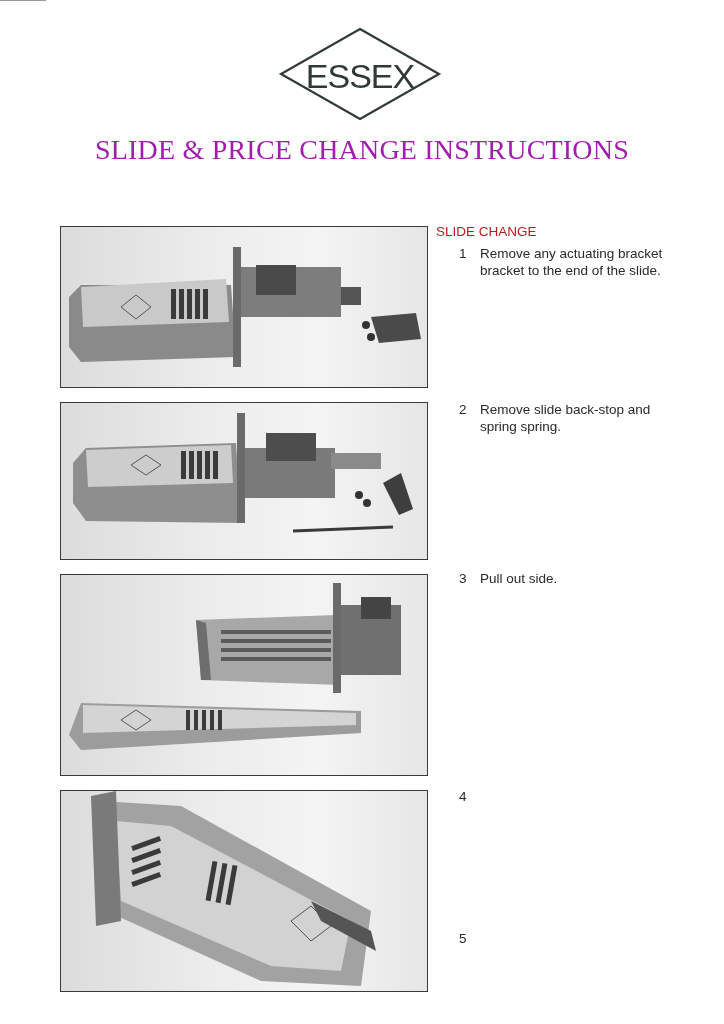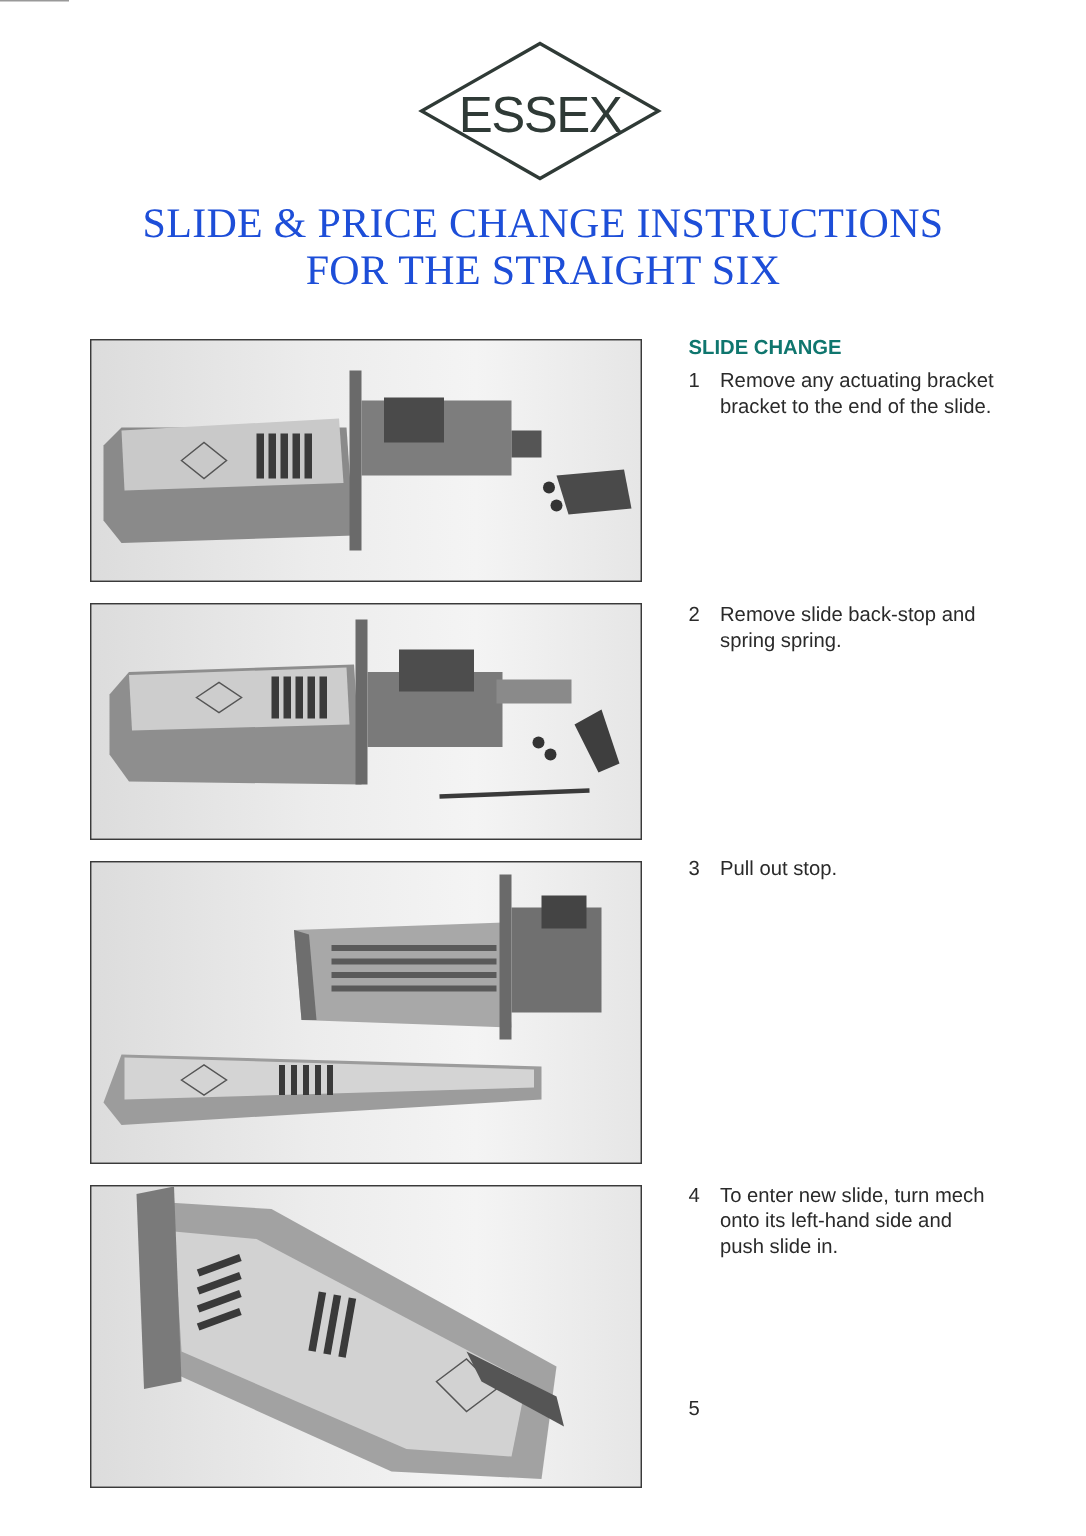--- a/index.html
+++ b/index.html
@@ -3,56 +3,55 @@
 <meta charset="utf-8">
 <style>
   html, body { margin: 0; padding: 0; }
   body {
     width: 724px; height: 1024px; background: #ffffff; position: relative; overflow: hidden;
     font-family: "Liberation Sans", sans-serif; color: #2a2a2a;
   }
   .logo { position: absolute; left: 278px; top: 26px; width: 164px; height: 96px; }
   .title {
     position: absolute; left: 0; top: 134px; width: 724px; text-align: center;
-    font-family: "Liberation Serif", serif; font-size: 28px; line-height: 31px; color: #1d4ed8;
+    font-family: "Liberation Serif", serif; font-size: 28px; line-height: 31px; color: #a21caf;
     letter-spacing: 0.2px;
   }
   .title div { white-space: nowrap; }
   .photo {
     position: absolute; left: 60px; width: 366px; border: 1px solid #3a3a3a; overflow: hidden;
     background: linear-gradient(90deg, #dcdcdc 0%, #ececec 40%, #f4f4f4 70%, #e6e6e6 100%);
   }
   .photo svg { width: 100%; height: 100%; display: block; }
   .p1 { top: 226px; height: 160px; }
   .p2 { top: 402px; height: 156px; }
   .p3 { top: 574px; height: 200px; }
   .p4 { top: 790px; height: 200px; }
   .section-heading {
-    position: absolute; left: 459px; top: 224px; font-weight: bold; font-size: 13.5px; color: #0f766e;
+    position: absolute; left: 436px; top: 224px; font-weight: normal; font-size: 13.5px; color: #b91c1c;
   }
   .step { position: absolute; left: 459px; width: 220px; font-size: 13.5px; line-height: 17px; }
   .step .num { position: absolute; left: 0; top: 0; }
   .step .txt { margin-left: 21px; display: block; }
   .s1 { top: 245px; } .s2 { top: 401px; } .s3 { top: 570px; } .s4 { top: 788px; } .s5 { top: 930px; }
   .corner-mark { position: absolute; left: 0; top: 0; width: 46px; height: 1px; background: #999; }
 </style>
 </head>
 <body>
 
 <div class="corner-mark"></div>
 
 <svg class="logo" viewBox="0 0 164 96">
   <polygon points="82,3 161,48 82,93 3,48" fill="none" stroke="#2f3a36" stroke-width="2.2"></polygon>
   <polygon points="82,8 153,48 82,88 11,48" fill="none" stroke="#ffffff" stroke-width="1"></polygon>
   <text x="82" y="62" text-anchor="middle" font-family="Liberation Sans, sans-serif" font-size="34" fill="#2f3a36" letter-spacing="-1">ESSEX</text>
 </svg>
 
 <div class="title">
   <div>SLIDE &amp; PRICE CHANGE INSTRUCTIONS</div>
-  <div>FOR THE STRAIGHT SIX</div>
 </div>
 
 <div class="photo p1">
   <svg viewBox="0 0 366 160" preserveAspectRatio="none">
     <polygon points="8,70 20,58 170,58 175,130 20,135 8,120" fill="#8a8a8a"></polygon>
     <polygon points="20,60 165,52 168,95 22,100" fill="#c9c9c9"></polygon>
     <rect x="172" y="20" width="8" height="120" fill="#6a6a6a"></rect>
     <rect x="180" y="40" width="100" height="50" fill="#7d7d7d"></rect>
     <rect x="195" y="38" width="40" height="30" fill="#4a4a4a"></rect>
     <rect x="280" y="60" width="20" height="18" fill="#555"></rect>
@@ -145,21 +144,20 @@
 <div class="step s1">
   <span class="num">1</span>
   <span class="txt">Remove any actuating bracket bracket to the end of the slide.</span>
 </div>
 <div class="step s2">
   <span class="num">2</span>
   <span class="txt">Remove slide back-stop and spring spring.</span>
 </div>
 <div class="step s3">
   <span class="num">3</span>
-  <span class="txt">Pull out stop.</span>
+  <span class="txt">Pull out side.</span>
 </div>
 <div class="step s4" style="width:200px;">
   <span class="num">4</span>
-  <span class="txt">To enter new slide, turn mech onto its left-hand side and push slide in.</span>
 </div>
 <div class="step s5" style="width:210px;">
   <span class="num">5</span>
 </div>
 
 </body></html>

